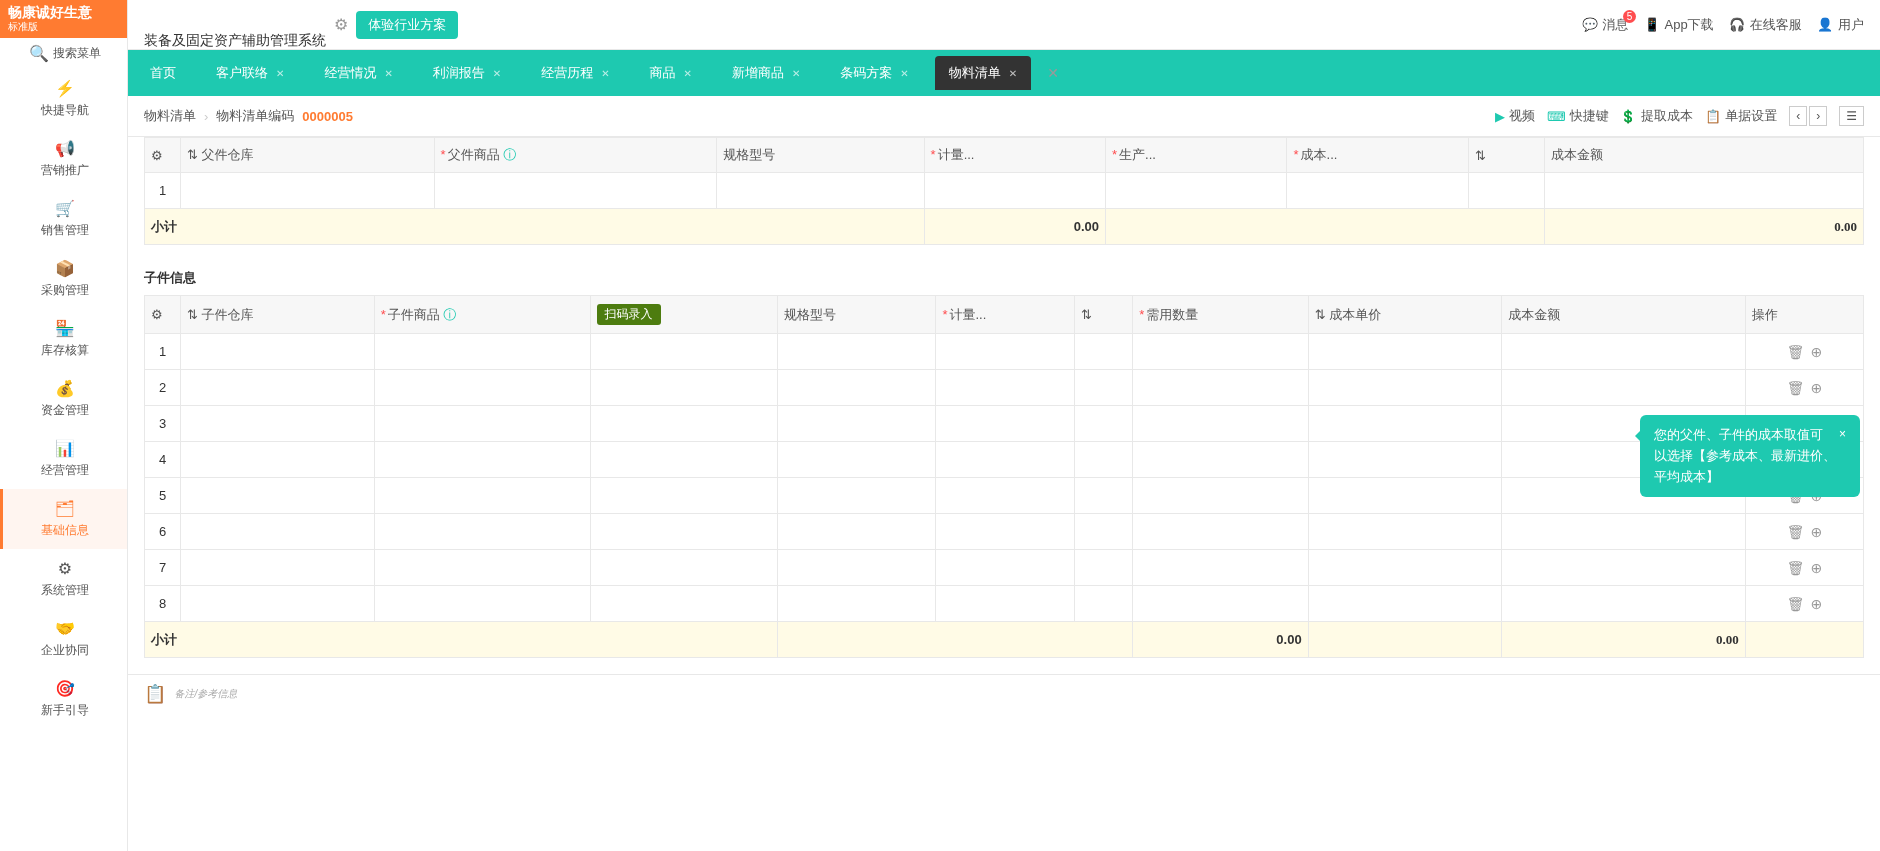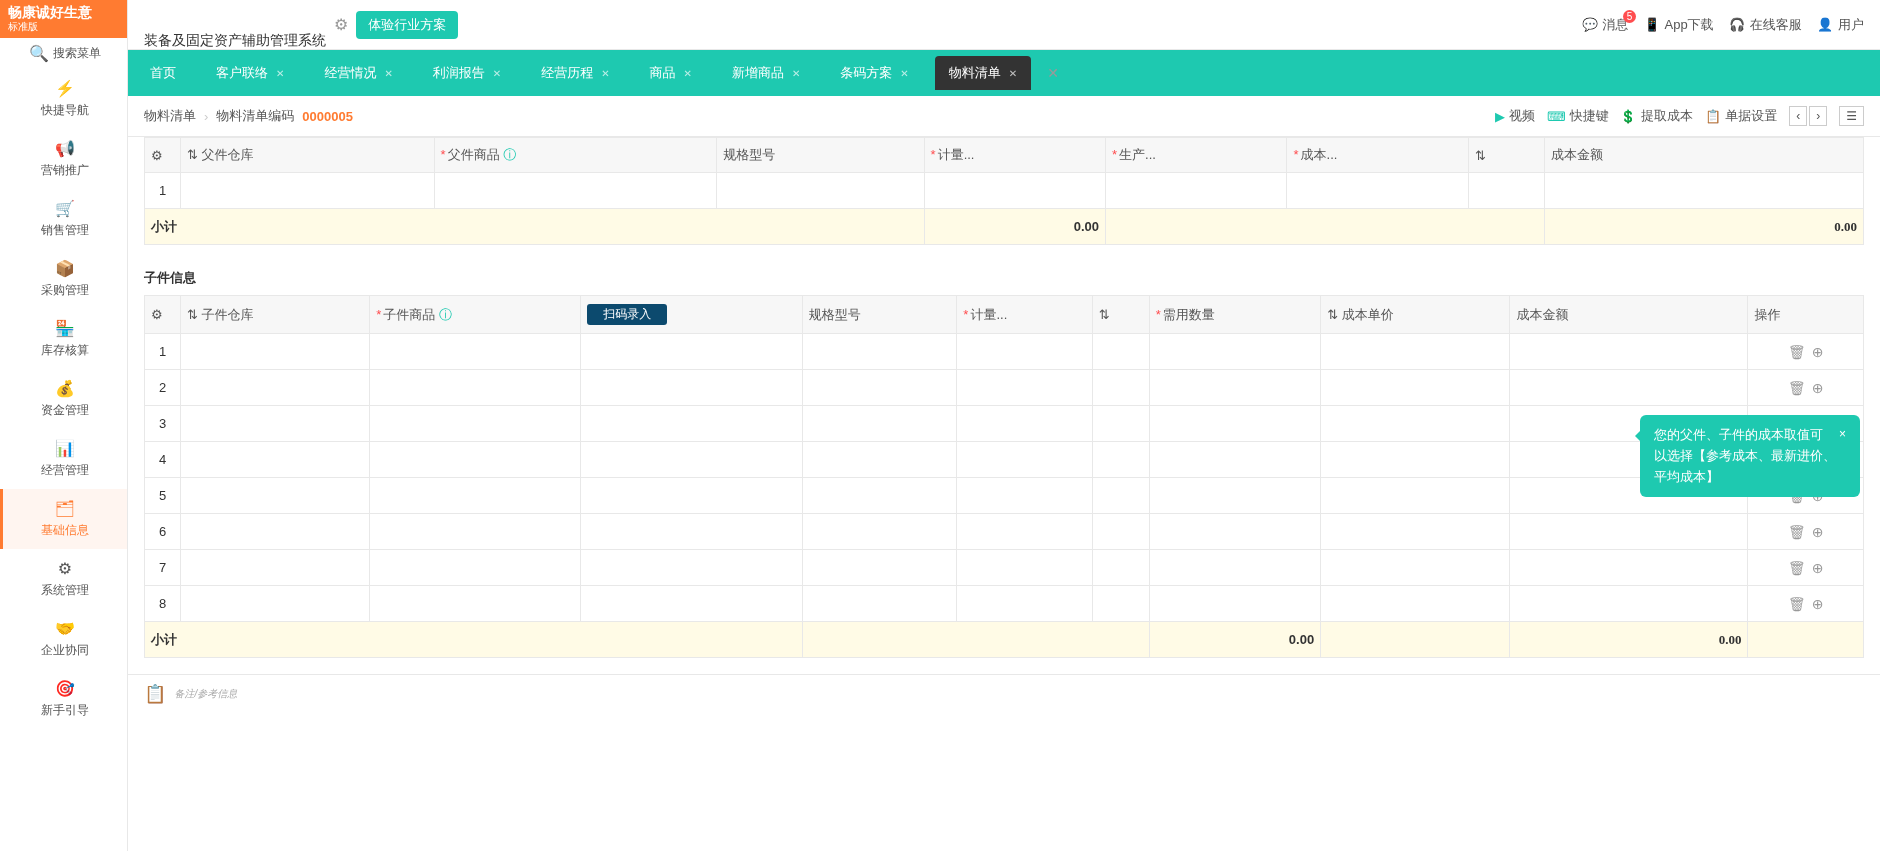--- a/index.html
+++ b/index.html
@@ -49,21 +49,21 @@
 
     
     .section-title { padding: 8px 16px; font-size: 13px; font-weight: bold; color: #333; background: #fff; }
 
     
     .data-table { width: 100%; border-collapse: collapse; font-size: 13px; }
     .data-table th { background: #f7f7f7; border: 1px solid #e8e8e8; padding: 8px 6px; text-align: left; white-space: nowrap; color: #555; font-weight: normal; }
     .data-table td { border: 1px solid #e8e8e8; padding: 6px 6px; color: #333; height: 36px; }
     .subtotal-row td { background: #fffbe6; border: 1px solid #e8e8e8; padding: 6px; font-weight: bold; }
     .required-star { color: #ff4d4f; margin-right: 2px; }
-    .scan-btn { background: #0c4a6e; color: #fff; border: none; padding: 2px 16px; border-radius: 3px; cursor: pointer; font-size: 12px; }
+    .scan-btn { background: #4d7c0f; color: #fff; border: none; padding: 2px 8px; border-radius: 3px; cursor: pointer; font-size: 12px; }
     .row-num { color: #999; text-align: center; }
     .action-icons { display: flex; gap: 6px; justify-content: center; }
     .action-icon { cursor: pointer; color: #999; font-size: 14px; }
 
     
     .tooltip-popup { position: absolute; top: 120px; right: 20px; background: #1ec9b0; color: #fff; padding: 10px 14px; border-radius: 6px; font-size: 13px; line-height: 1.6; max-width: 220px; z-index: 100; }
     .tooltip-popup::before { content: ''; position: absolute; left: -10px; top: 16px; border-width: 5px; border-style: solid; border-color: transparent #1ec9b0 transparent transparent; }
     .tooltip-close { float: right; cursor: pointer; margin-left: 8px; font-size: 12px; }
 
     

